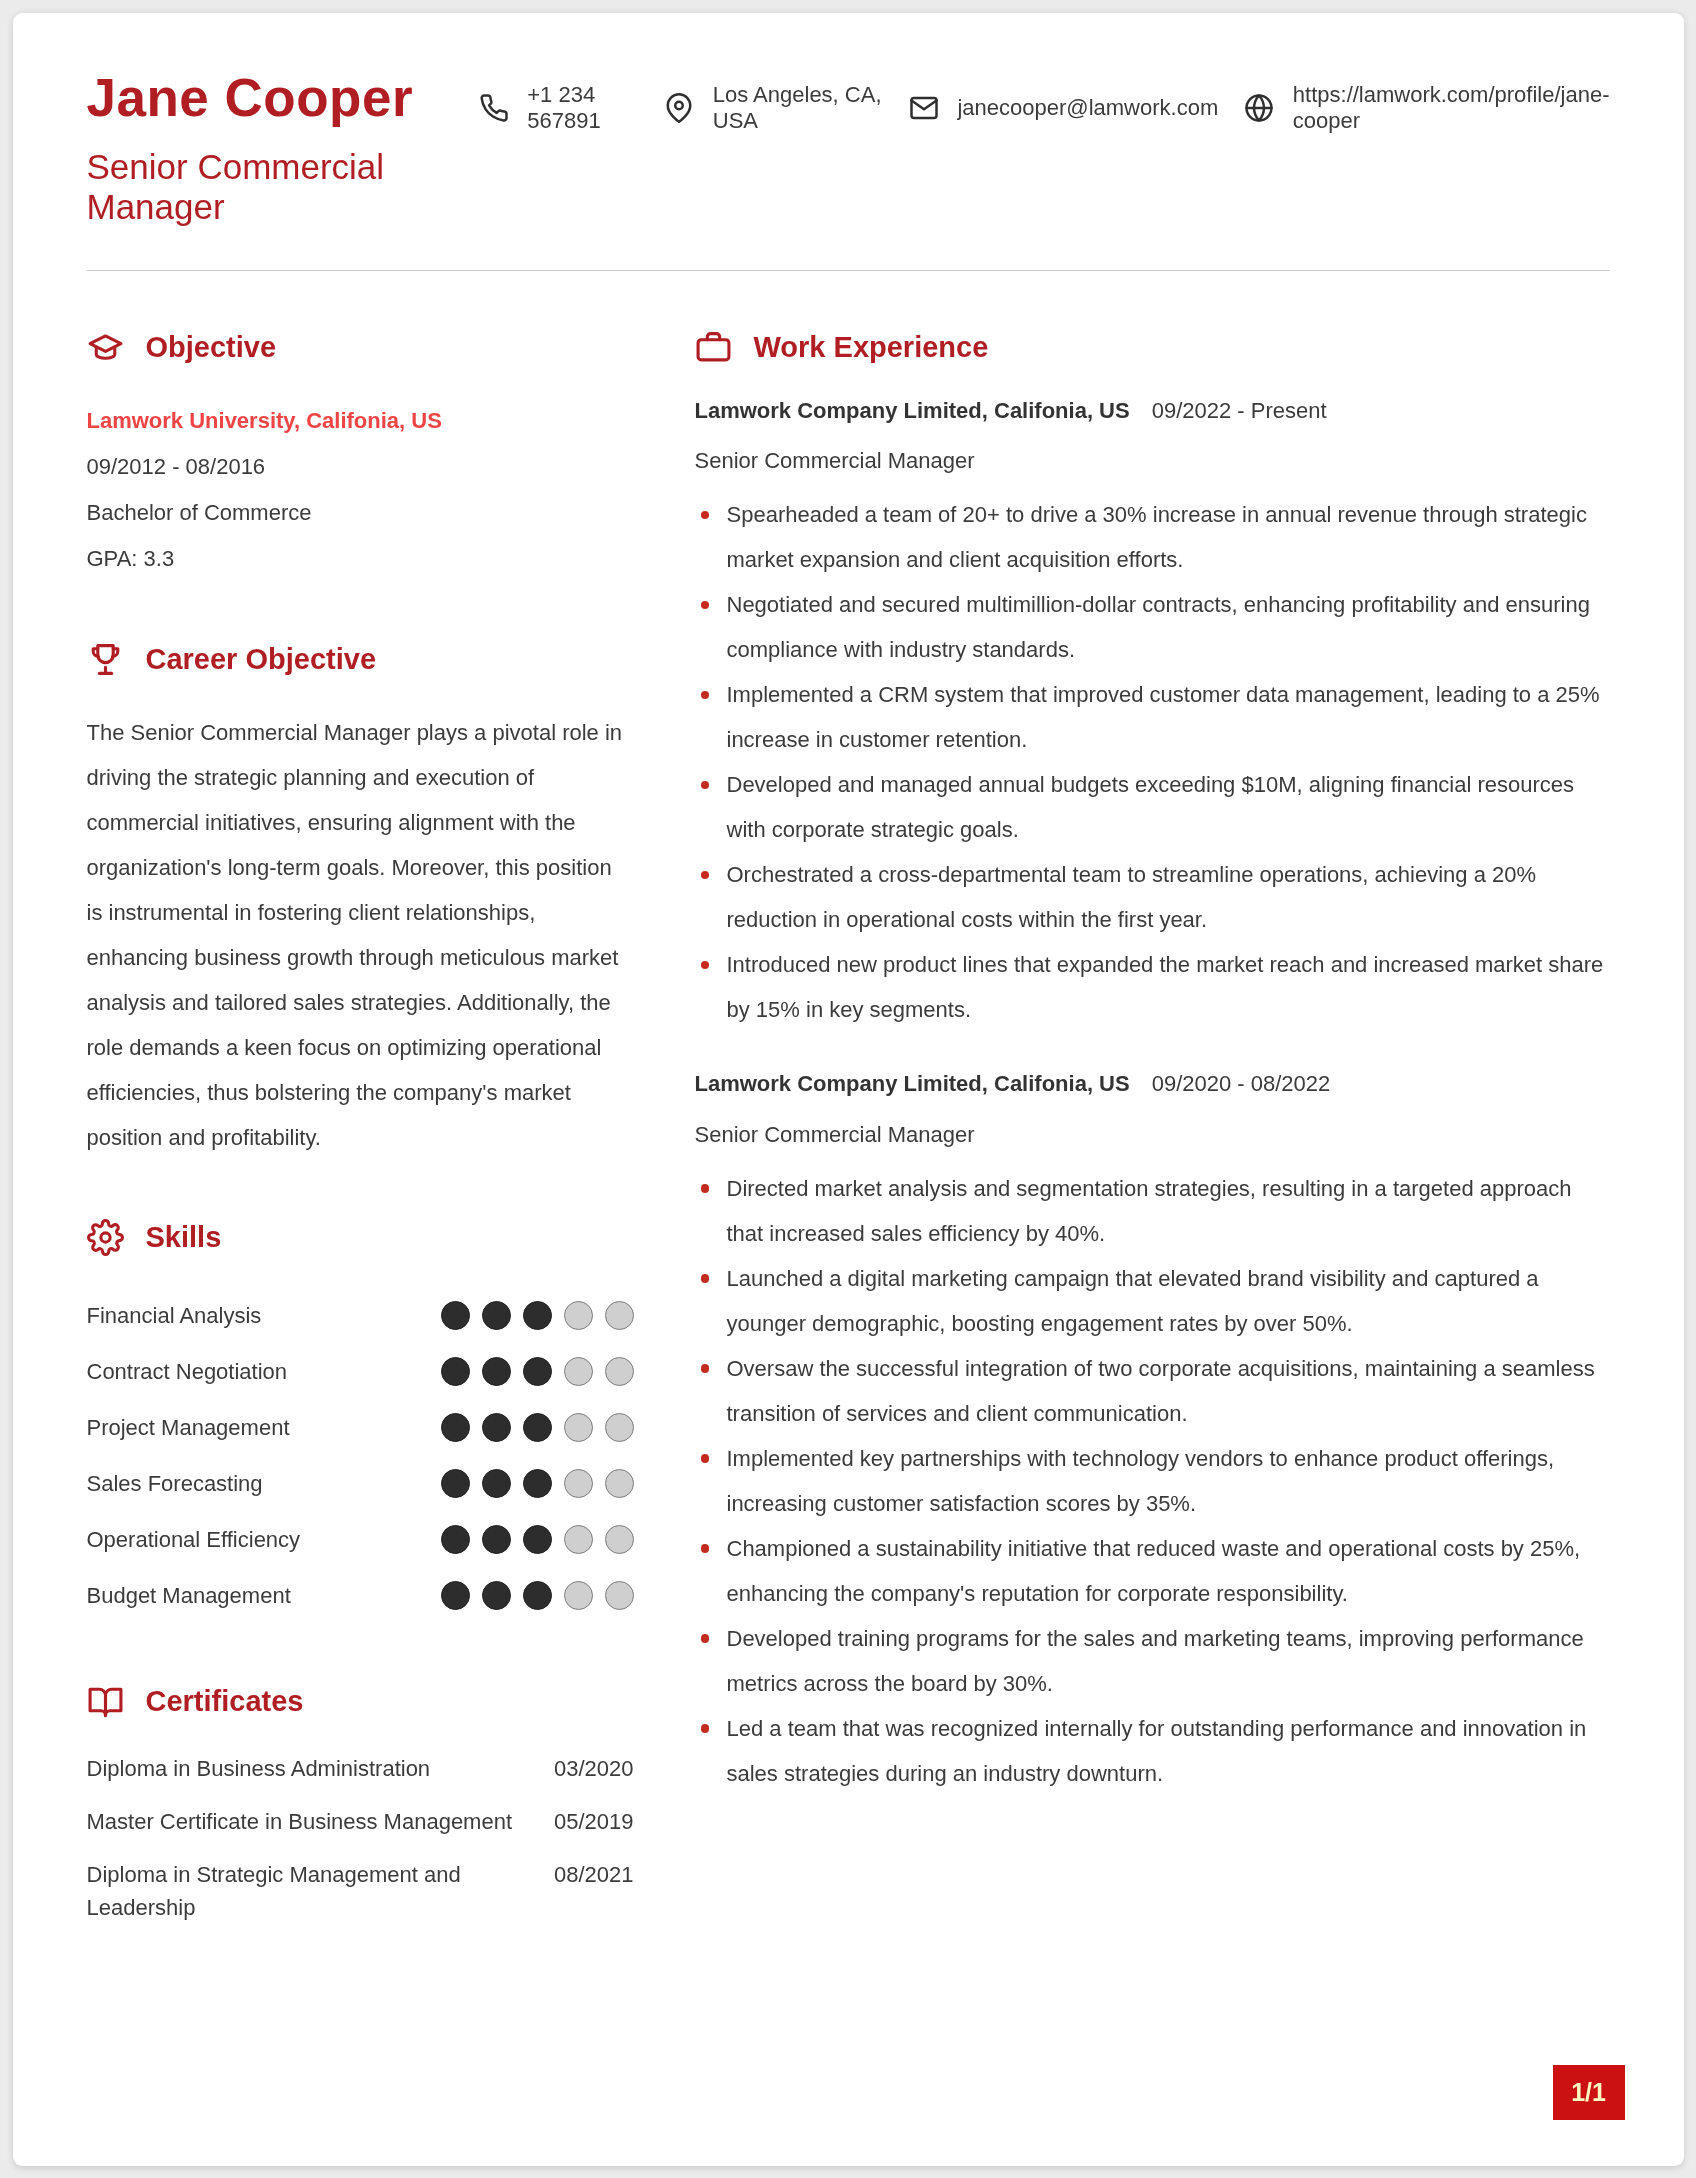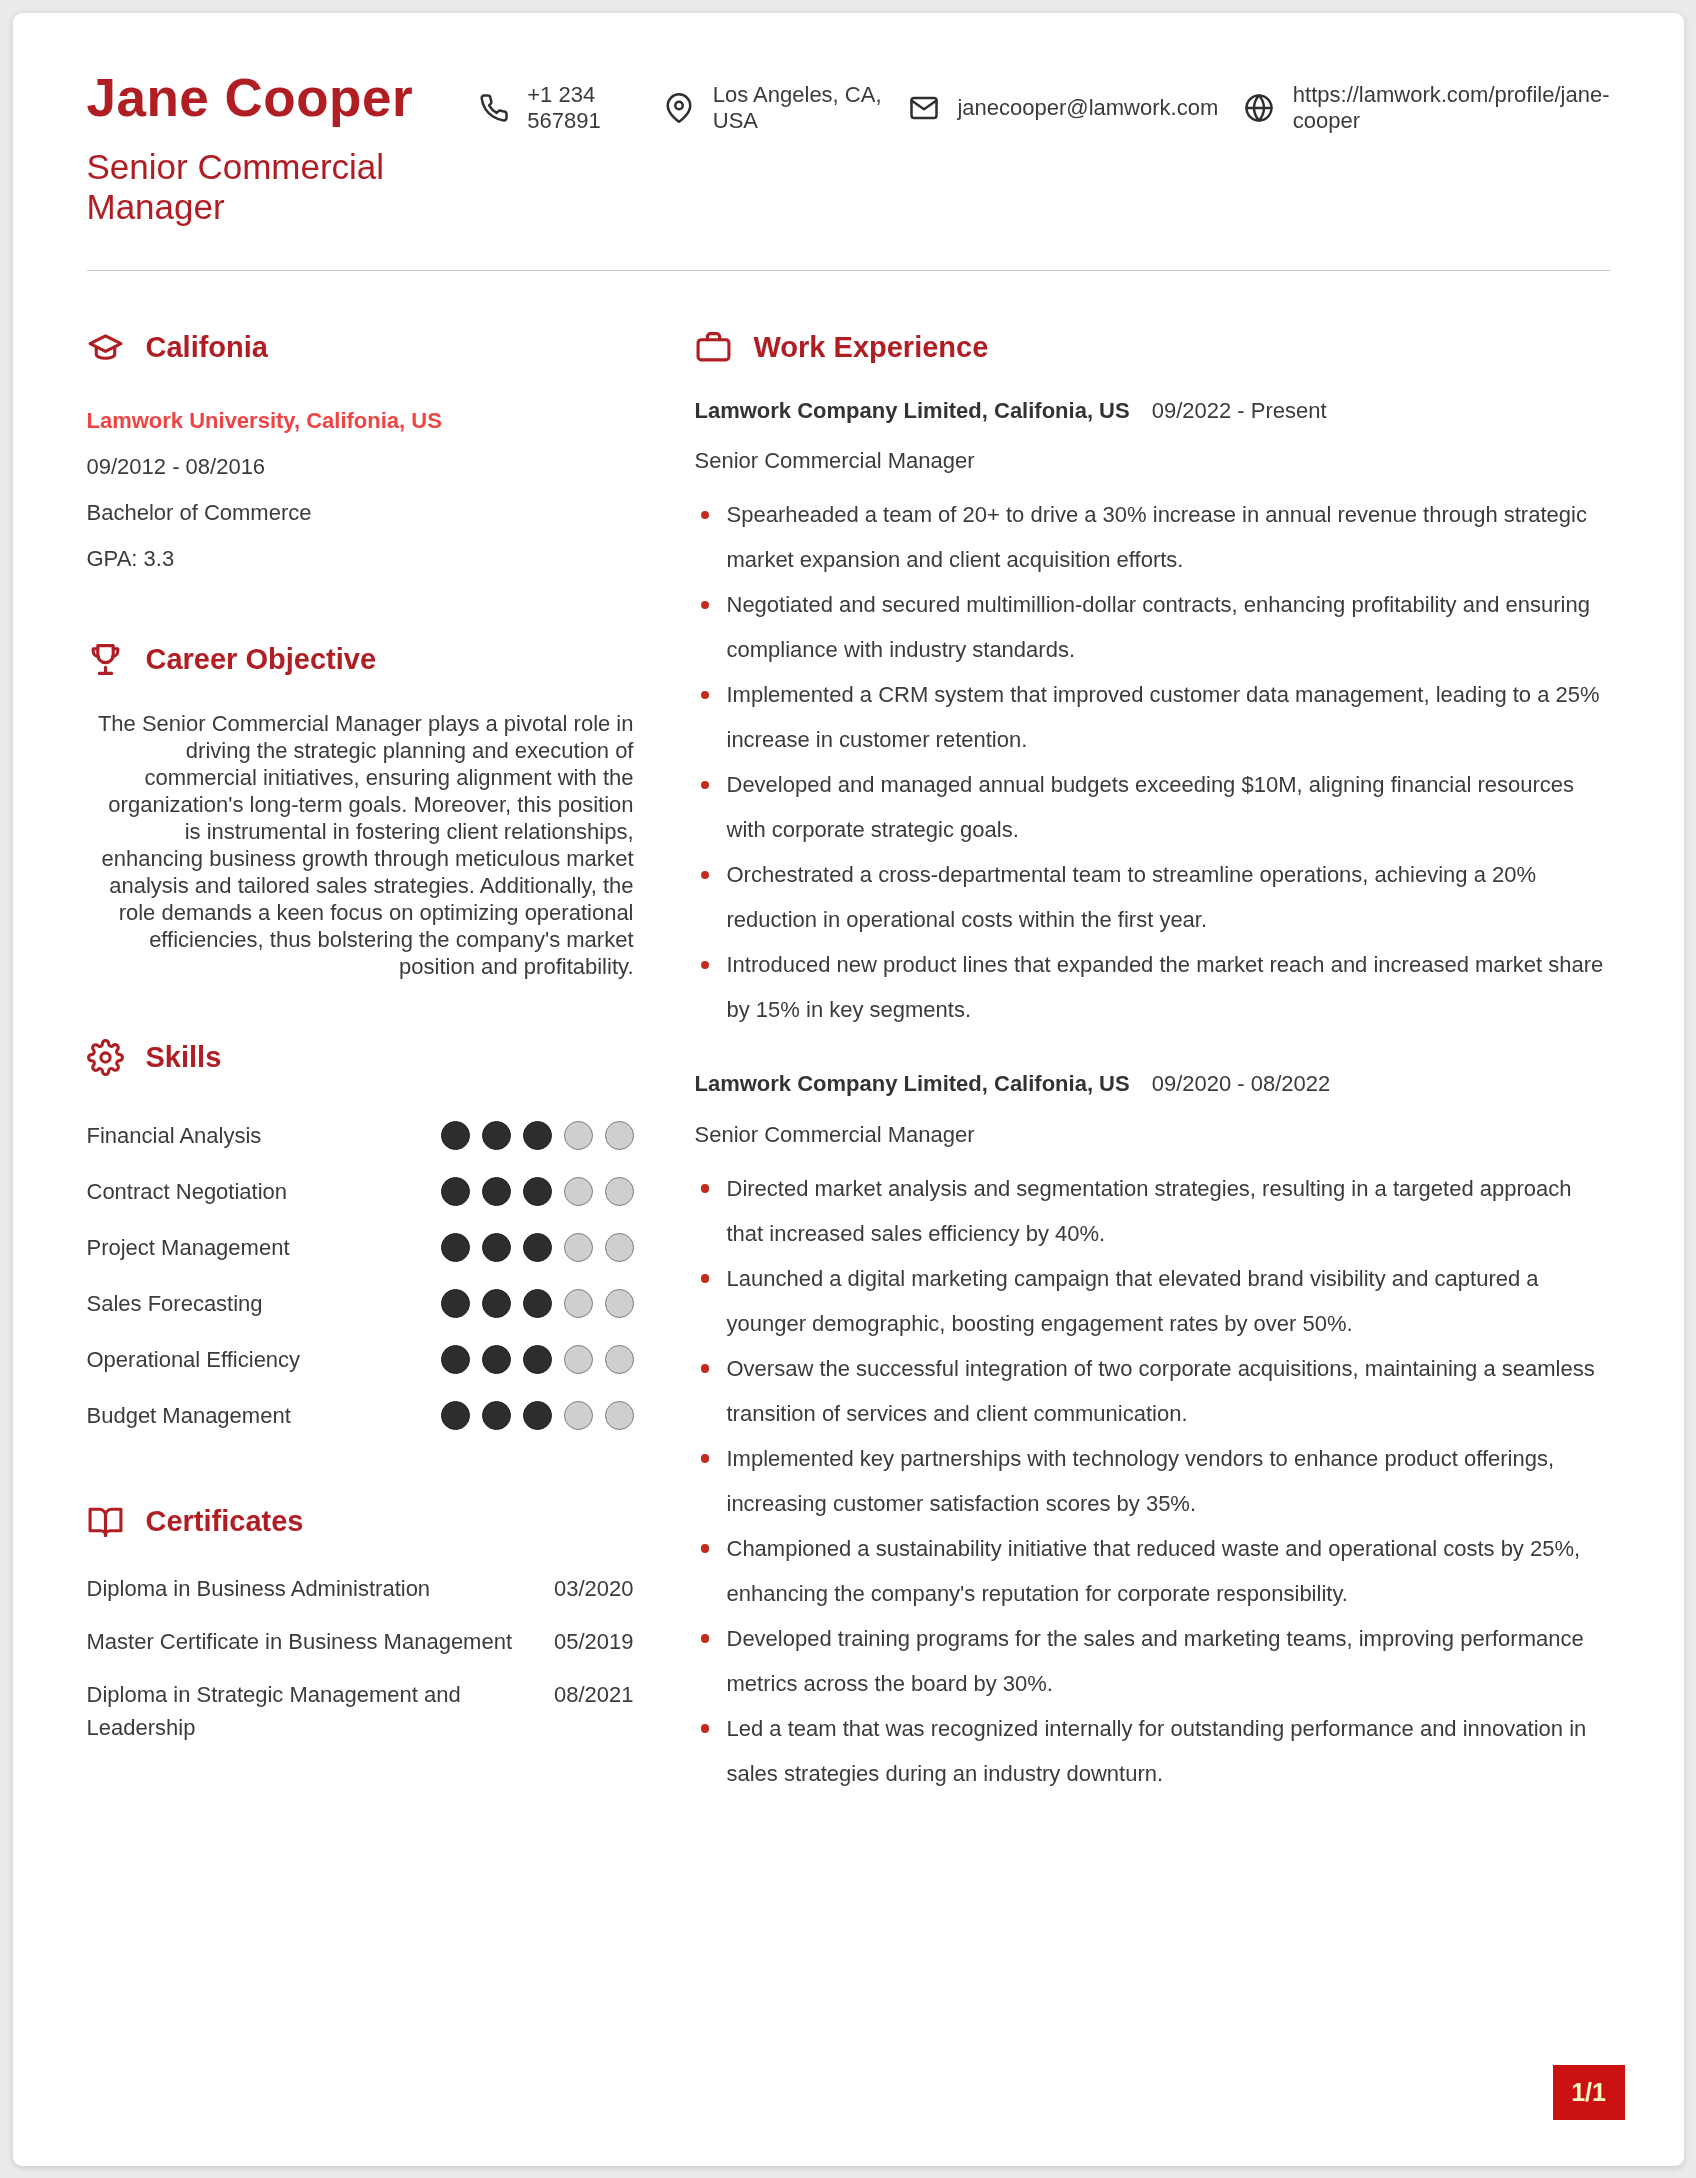--- a/index.html
+++ b/index.html
@@ -49,21 +49,21 @@
   section { margin-bottom: 59px; }
   .sec-head { display: flex; align-items: center; gap: 22px; margin-bottom: 32px; }
   .sec-icon { width: 37px; height: 37px; color: var(--accent, #b01e23); flex: none; }
   .sec-title { font-size: 29px; font-weight: 700; color: var(--accent, #b01e23); }
 
   
   .edu-line { font-size: 22px; line-height: 46px; }
   .bold { font-weight: 700; color: #ef4444; }
 
   
-  .objective-text { font-size: 22px; line-height: 27px; text-align: right; }
+  .objective-text { font-size: 22px; line-height: 45px; text-align: left; }
 
   
   .skill-row { display: flex; align-items: center; justify-content: space-between; height: 56px; font-size: 22px; }
   .dots { display: flex; gap: 12px; }
   .dot { width: 29px; height: 29px; border-radius: 50%; }
   .dot.filled { background: var(--dot-filled, #2d2d2d); border: 1.9px solid #1f1f1f; }
   .dot.empty  { background: var(--dot-empty, #cfcfcf); border: 1.9px solid #7c7c7c; }
 
   
   .cert-row { display: flex; justify-content: space-between; align-items: baseline; font-size: 22px; line-height: 33px; margin-bottom: 20.4px; }
@@ -155,21 +155,21 @@
     <aside class="col-left">
 
       <section>
         <div class="sec-head">
           <span class="sec-icon">
               <svg xmlns="http://www.w3.org/2000/svg" viewBox="0 0 24 24" fill="none" stroke="currentColor" stroke-width="2" stroke-linecap="round" stroke-linejoin="round">
                 <path d="M22 9.5L12 4.5 2 9.5l10 5 10-5z"></path>
                 <path d="M6 12v4.3c0 1.5 2.7 2.7 6 2.7s6-1.2 6-2.7V12"></path>
               </svg>
             </span>
-          <h2 class="sec-title">Califonia</h2>
+          <h2 class="sec-title">Objective</h2>
         </div>
         <div class="edu-line bold">Lamwork University, Califonia, US</div>
         <div class="edu-line">09/2012 - 08/2016</div>
         <div class="edu-line">Bachelor of Commerce</div>
         <div class="edu-line">GPA: 3.3</div>
       </section>
 
       <section>
         <div class="sec-head">
           <span class="sec-icon">

